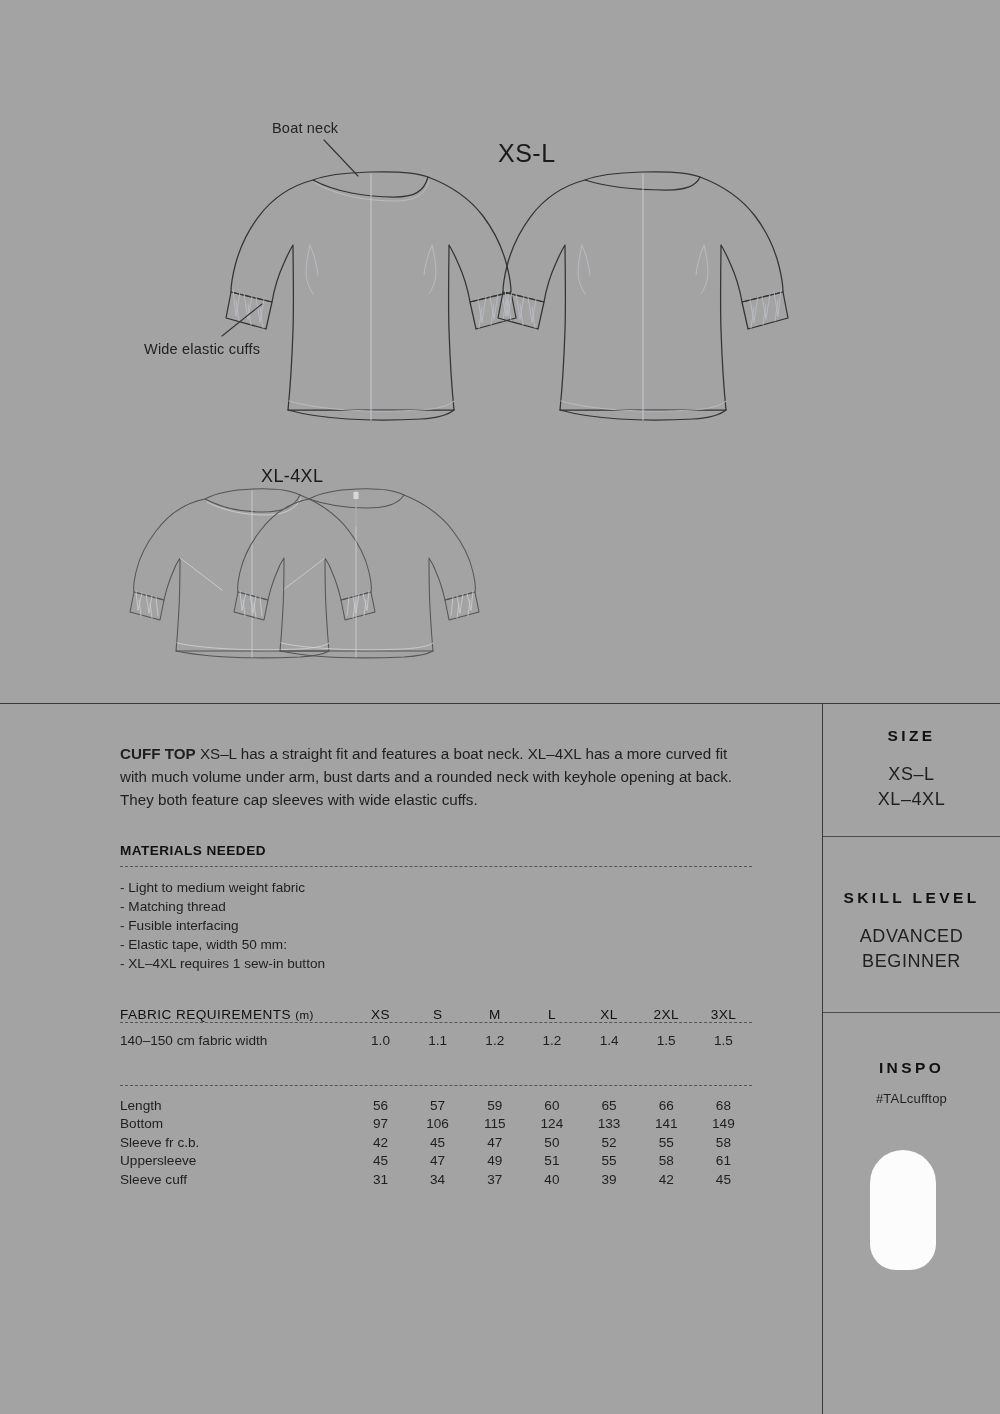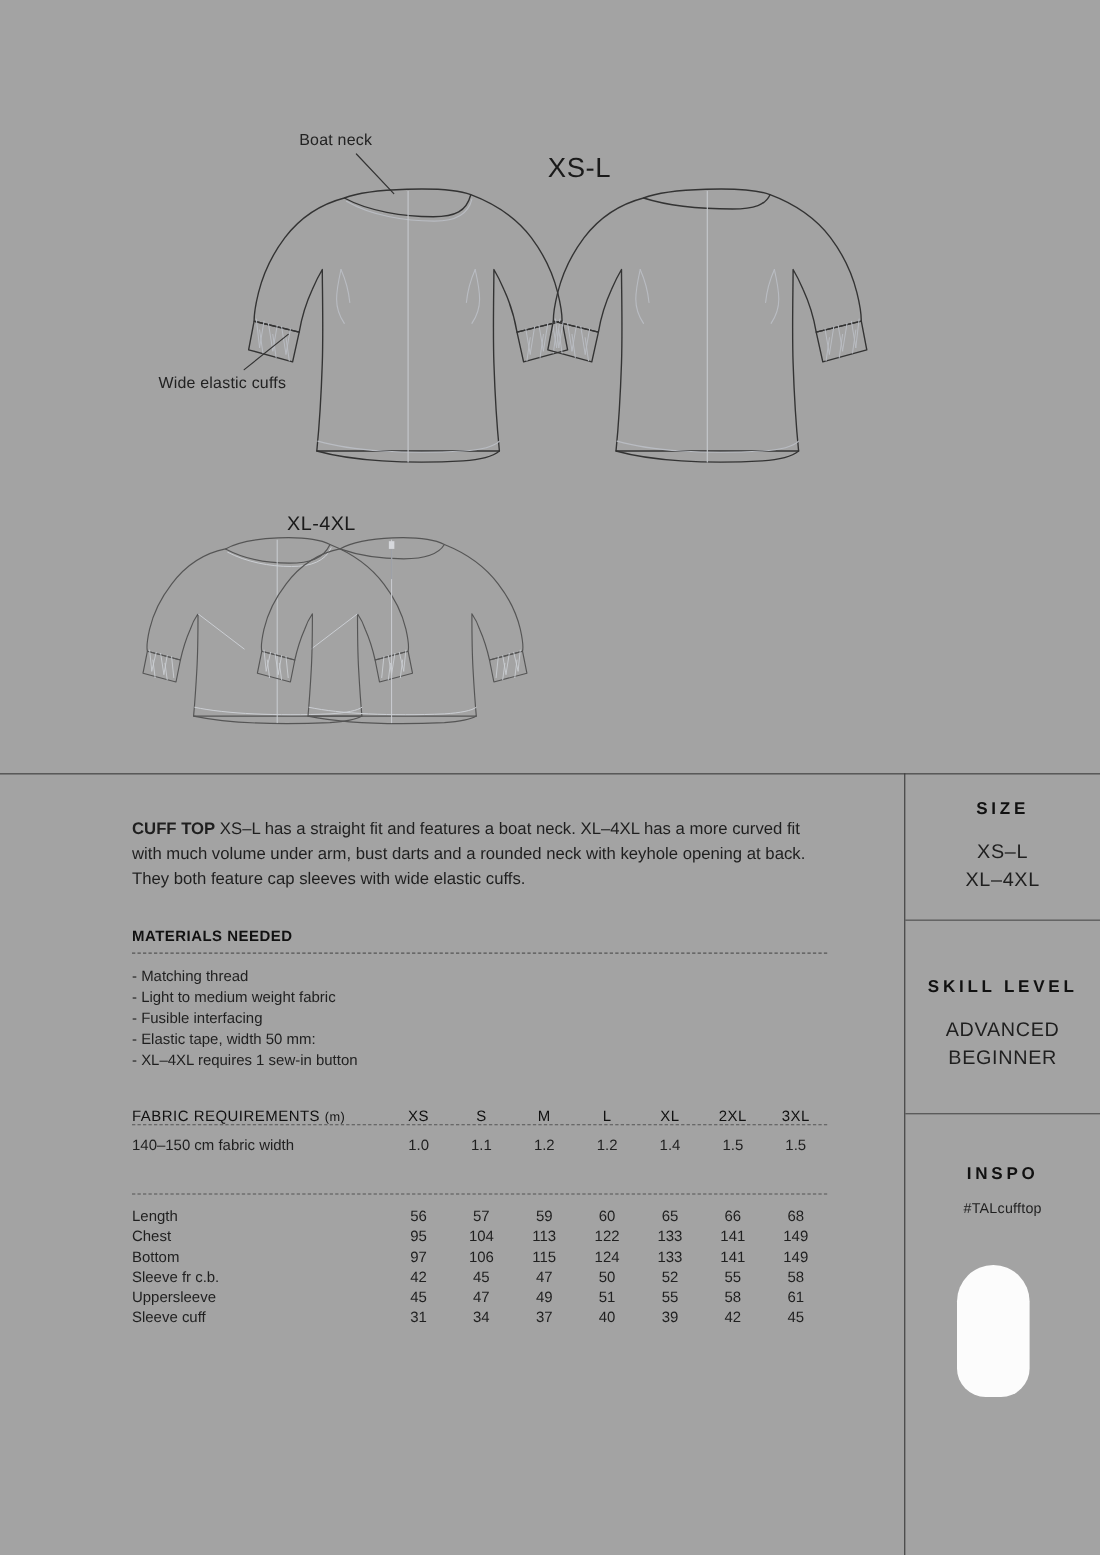--- a/index.html
+++ b/index.html
@@ -462,22 +462,22 @@
   <div class="hrule"></div>
   <div class="vrule"></div>
 
   <div class="content">
 
     <p class="intro"><b>CUFF TOP</b><span> XS–L has a straight fit and features a boat neck. XL–4XL has a more curved fit with much volume under arm, bust darts and a rounded neck with keyhole opening at back. They both feature cap sleeves with wide elastic cuffs.</span></p>
 
     <div class="sec-head">MATERIALS NEEDED</div>
     <div class="dashrule"></div>
     <ul class="mat-list">
+      <li>- Light to medium weight fabric</li>
       <li>- Matching thread</li>
-      <li>- Light to medium weight fabric</li>
       <li>- Fusible interfacing</li>
       <li>- Elastic tape, width 50 mm:</li>
       <li>- XL–4XL requires 1 sew-in button</li>
     </ul>
 
     <div class="fab-block">
       <table class="tbl">
         <colgroup>
           <col class="c-lbl">
             <col class="c-sz">
@@ -538,30 +538,20 @@
             <td class="lbl">Length</td>
             <td>56</td>
             <td>57</td>
             <td>59</td>
             <td>60</td>
             <td>65</td>
             <td>66</td>
             <td>68</td>
           </tr>
           <tr>
-            <td class="lbl">Chest</td>
-            <td>95</td>
-            <td>104</td>
-            <td>113</td>
-            <td>122</td>
-            <td>133</td>
-            <td>141</td>
-            <td>149</td>
-          </tr>
-          <tr>
             <td class="lbl">Bottom</td>
             <td>97</td>
             <td>106</td>
             <td>115</td>
             <td>124</td>
             <td>133</td>
             <td>141</td>
             <td>149</td>
           </tr>
           <tr>

